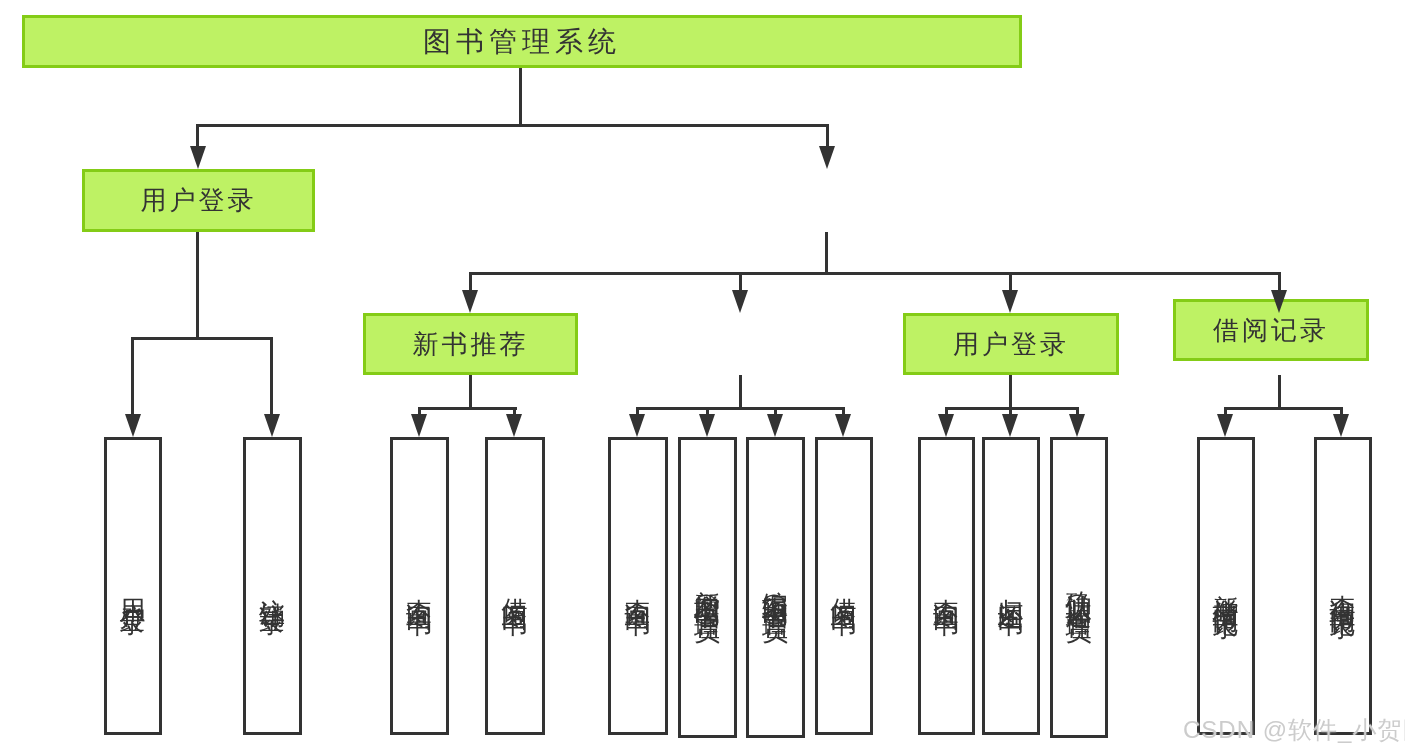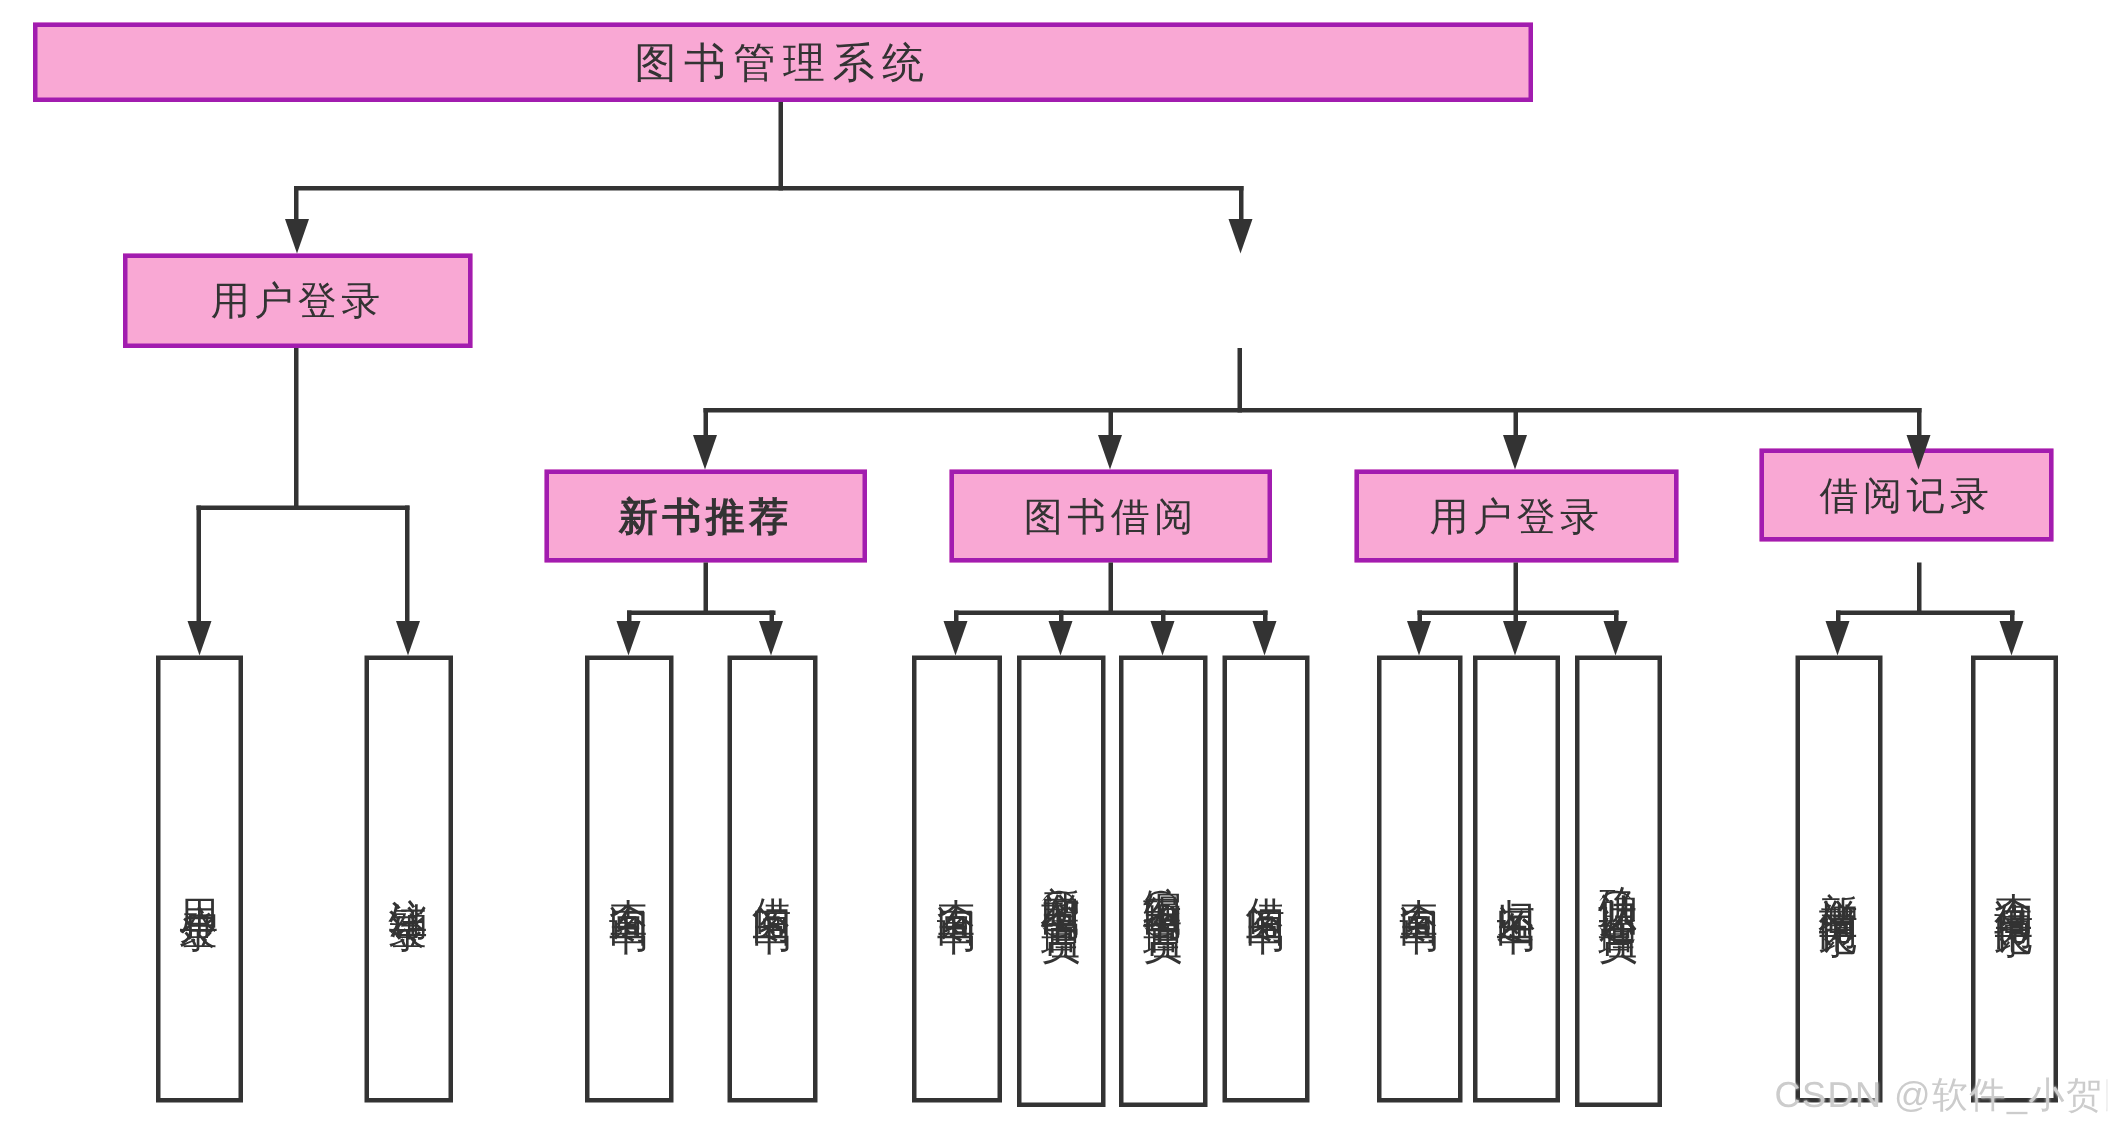--- a/index.html
+++ b/index.html
@@ -1,21 +1,21 @@
 <!DOCTYPE html>
 <html><head>
 <meta charset="utf-8">
 <style>
   html,body{margin:0;padding:0;background:#ffffff;}
   .stage{
     position:relative;width:1405px;height:747px;background:#ffffff;
     font-family:"Liberation Sans","DejaVu Sans",sans-serif;color:#333333;overflow:hidden;
   }
   .box{
-    position:absolute;box-sizing:border-box;border:3px solid #a21caf;background:#f9a8d4;
+    position:absolute;box-sizing:border-box;border:3px solid #84cc16;background:#bef264;
     display:flex;align-items:center;justify-content:center;
     font-size:26px;letter-spacing:3px;white-space:nowrap;
   }
   .box.root{font-size:28px;letter-spacing:5px;}
   .col{
     position:absolute;box-sizing:border-box;border:3px solid #333333;background:#ffffff;
     display:flex;align-items:center;justify-content:center;
     writing-mode:vertical-rl;font-size:26px;letter-spacing:4px;line-height:1;
   }
   .h{position:absolute;height:3px;background:#333333;}
@@ -34,23 +34,22 @@
 </head>
 <body>
 
 <div class="stage">
 
   <div class="box root" style="left:22px;top:15px;width:1000px;height:53px;">图书管理系统</div>
 
   <div class="box" style="left:82px;top:169px;width:233px;height:63px;">用户登录</div>
 
 
-  <div class="box" style="left:363px;top:313px;width:215px;height:62px;font-weight:bold;">新书推荐</div>
+  <div class="box" style="left:363px;top:313px;width:215px;height:62px;">新书推荐</div>
 
-  <div class="box" style="left:633px;top:313px;width:215px;height:62px;">图书借阅</div>
 
   <div class="box" style="left:903px;top:313px;width:216px;height:62px;">用户登录</div>
 
   <div class="box" style="left:1173px;top:299px;width:196px;height:62px;">借阅记录</div>
 
   <div class="col" style="left:104px;top:437px;width:58px;height:298px;">用户登录</div>
 
   <div class="col" style="left:243px;top:437px;width:59px;height:298px;">注销登录</div>
 
   <div class="col" style="left:390px;top:437px;width:59px;height:298px;">查询图书</div>

